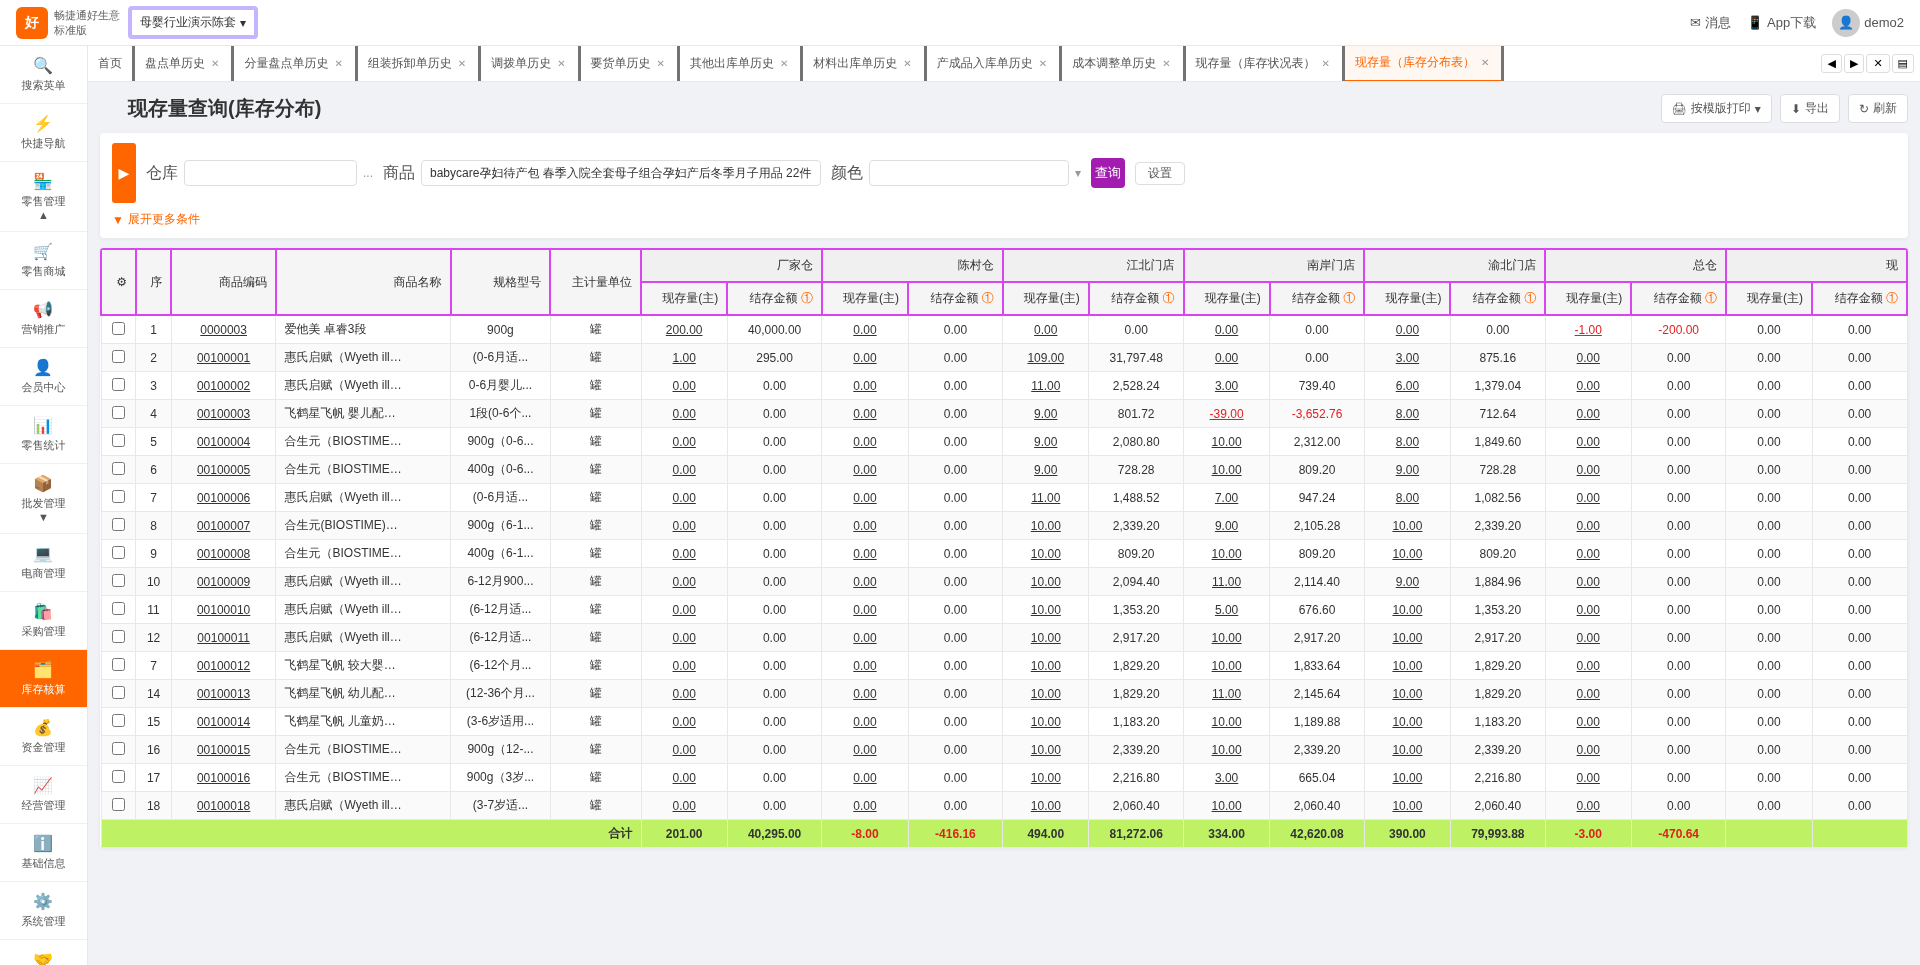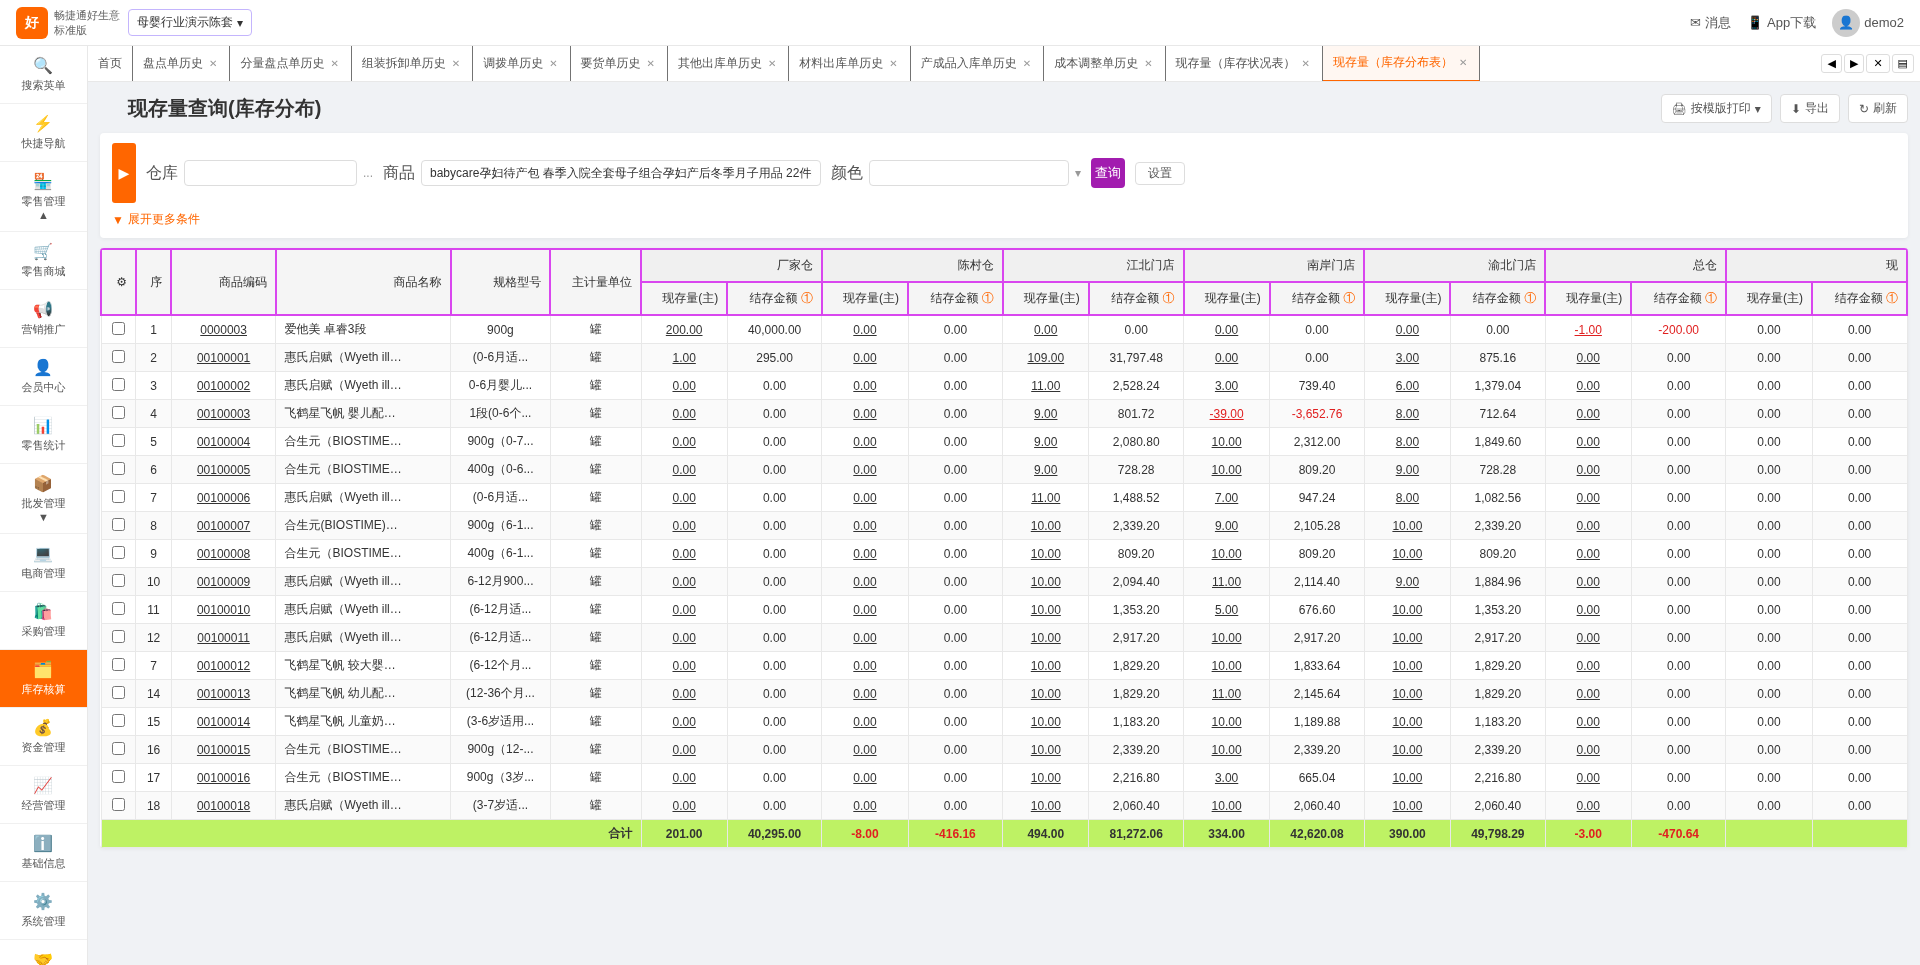--- a/index.html
+++ b/index.html
@@ -13,21 +13,21 @@
       align-items: center;
       justify-content: space-between;
       padding: 0 16px;
       border-bottom: 1px solid #e8e8e8;
       position: fixed; top: 0; left: 0; right: 0; z-index: 100;
     }
     .top-bar-left { display: flex; align-items: center; gap: 8px; }
     .logo-area { display: flex; align-items: center; gap: 6px; }
     .logo-icon { width: 32px; height: 32px; background: #ff6600; border-radius: 6px; display: flex; align-items: center; justify-content: center; color: #fff; font-size: 14px; font-weight: bold; }
     .logo-text { font-size: 11px; color: #666; line-height: 1.3; }
-    .dropdown-selector { display: flex; align-items: center; gap: 4px; border: 1px solid #c4b5fd; border-radius: 4px; padding: 4px 8px; cursor: pointer; font-size: 12px; color: #333; }
+    .dropdown-selector { display: flex; align-items: center; gap: 4px; border: 4px solid #c4b5fd; border-radius: 4px; padding: 4px 8px; cursor: pointer; font-size: 12px; color: #333; }
     .top-bar-right { display: flex; align-items: center; gap: 16px; font-size: 13px; color: #555; }
     .top-bar-right span { display: flex; align-items: center; gap: 4px; cursor: pointer; }
     .avatar { width: 28px; height: 28px; border-radius: 50%; background: #ccc; overflow: hidden; display: flex; align-items: center; justify-content: center; }
 
     
     .sidebar {
       position: fixed; top: 46px; left: 0; bottom: 0; width: 88px;
       background: #fff; border-right: 1px solid #e8e8e8; overflow-y: auto;
       z-index: 90;
     }
@@ -40,21 +40,21 @@
 
     
     .tab-bar {
       position: fixed; top: 46px; left: 88px; right: 0; height: 36px;
       background: #fff; border-bottom: 1px solid #e8e8e8;
       display: flex; align-items: center; overflow: hidden; z-index: 80;
     }
     .tab-bar-inner { display: flex; align-items: center; flex: 1; overflow: hidden; }
     .tab-item {
       height: 36px; padding: 0 10px; display: flex; align-items: center; gap: 4px;
-      border-right: 1px solid #737373; font-size: 12px; color: #555; cursor: pointer;
+      border-right: 3px solid #737373; font-size: 12px; color: #555; cursor: pointer;
       white-space: nowrap; flex-shrink: 0;
     }
     .tab-item.active { background: #fff7f2; color: #ff6600; border-bottom: 2px solid #ff6600; }
     .tab-item .tab-close { font-size: 10px; color: #999; cursor: pointer; padding: 1px 2px; border-radius: 2px; }
     .tab-nav { display: flex; align-items: center; gap: 2px; padding: 0 6px; }
     .tab-nav button { background: none; border: 1px solid #ddd; border-radius: 3px; cursor: pointer; padding: 2px 5px; font-size: 11px; }
     .tab-nav .tab-close-all { padding: 2px 6px; }
 
     
     .main-content {
@@ -463,21 +463,21 @@
     <td class=""><span class="underline">0.00</span></td>
     <td class="">0.00</td>
     <td>0.00</td>
     <td>0.00</td>
   </tr>
             <tr>
     <td><input type="checkbox" style=""></td>
     <td>5</td>
     <td><span class="underline">00100004</span></td>
     <td class="text-left"><span class="ellipsis" title="合生元（BIOSTIME）...">合生元（BIOSTIME）...</span></td>
-    <td>900g（0-7...</td>
+    <td>900g（0-6...</td>
     <td>罐</td>
     <td><span class="underline">0.00</span></td>
     <td>0.00</td>
     <td><span class="underline">0.00</span></td>
     <td>0.00</td>
     <td><span class="underline">9.00</span></td>
     <td>2,080.80</td>
     <td class=""><span class="underline">10.00</span></td>
     <td class="">2,312.00</td>
     <td><span class="underline">8.00</span></td>
@@ -777,21 +777,21 @@
   <td colspan="6" class="text-right">合计</td>
   <td>201.00</td>
   <td>40,295.00</td>
   <td class="text-red">-8.00</td>
   <td class="text-red">-416.16</td>
   <td>494.00</td>
   <td>81,272.06</td>
   <td>334.00</td>
   <td>42,620.08</td>
   <td>390.00</td>
-  <td>49,798.29</td>
+  <td>79,993.88</td>
   <td class="text-red">-3.00</td>
   <td class="text-red">-470.64</td>
   <td></td>
   <td></td>
 </tr>
           </tbody>
       </table>
     </div>
   </div>
 </div>

